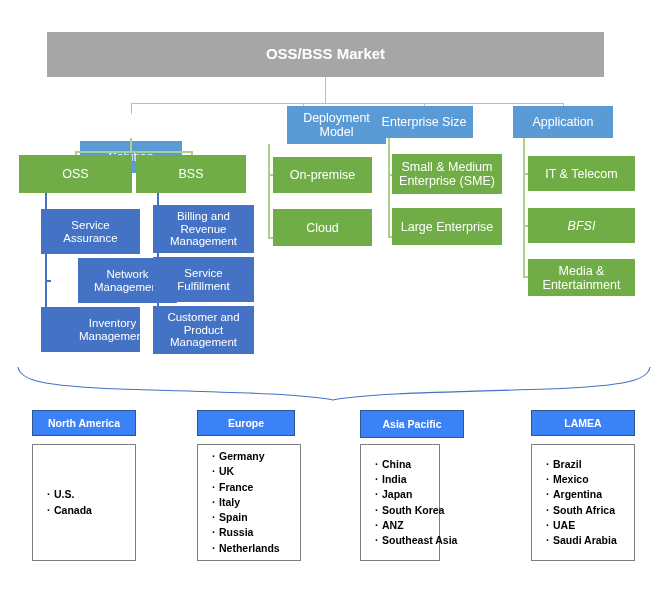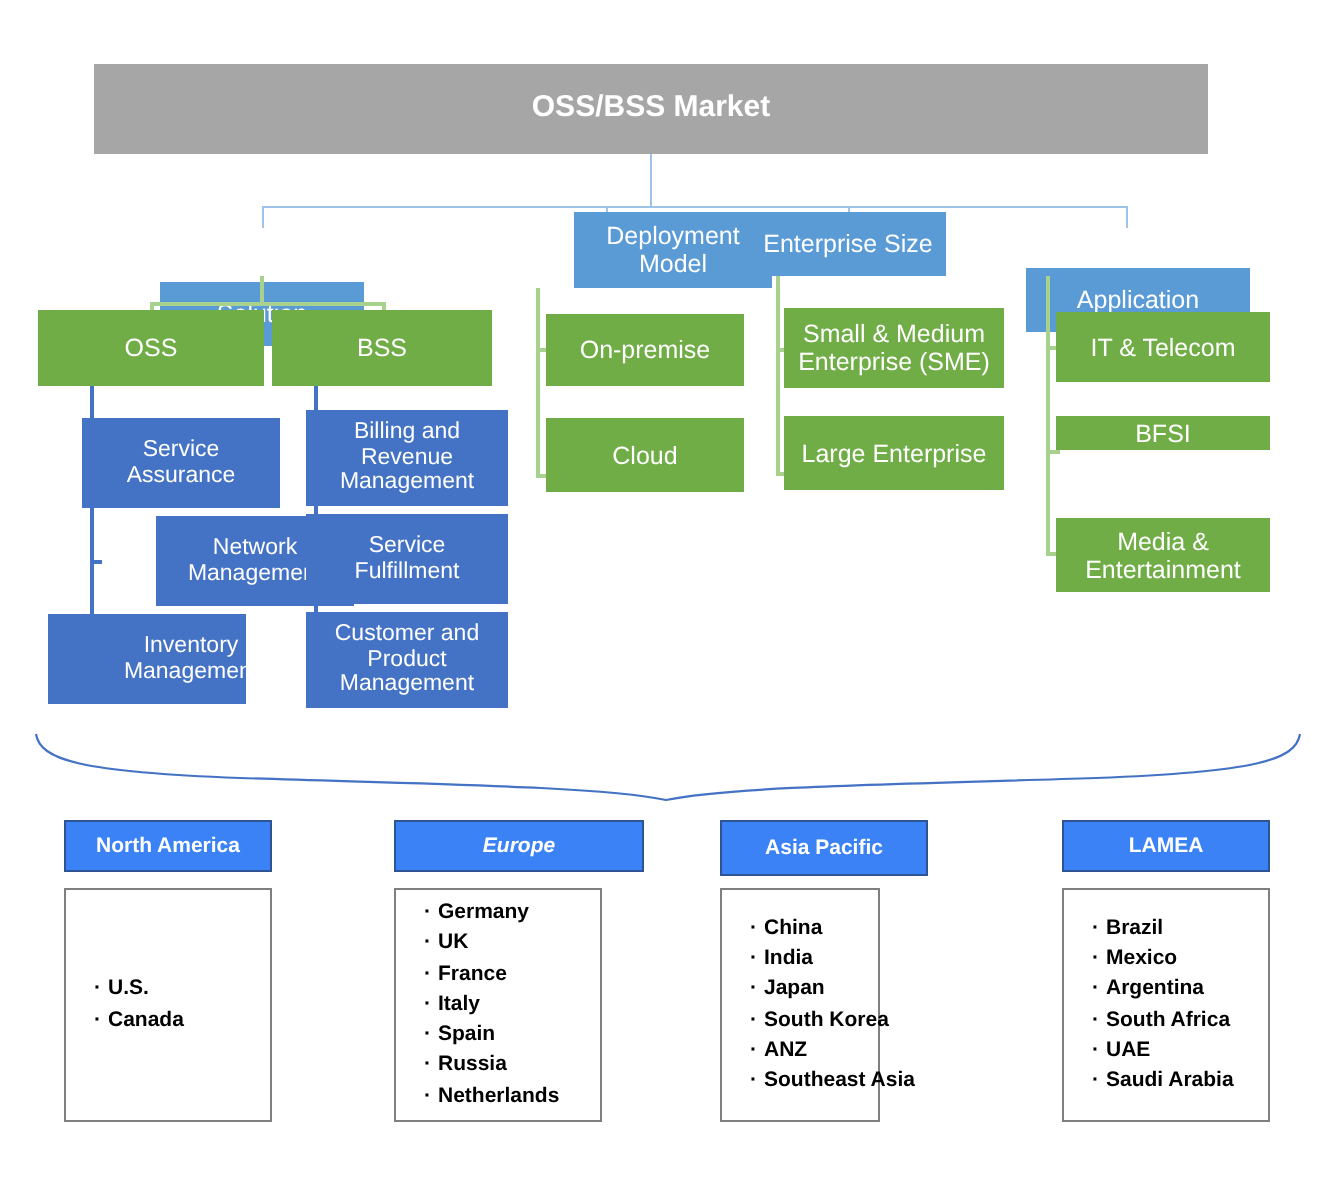--- a/index.html
+++ b/index.html
@@ -106,40 +106,40 @@
 
   <div class="line v-blue" style="left:131px;top:103px;width:1px;height:11px;"></div>
   <div class="line v-blue" style="left:303px;top:103px;width:1px;height:11px;"></div>
   <div class="line v-blue" style="left:424px;top:103px;width:1px;height:11px;"></div>
   <div class="line v-blue" style="left:563px;top:103px;width:1px;height:11px;"></div>
 
   <div class="box cat-box" style="left:80px;top:106px;width:102px;height:32px;margin-top:35px;">Solution</div>
   <div class="box cat-box" style="left:254px;top:106px;width:99px;height:38px;margin-left:33px;">Deployment
 Model</div>
   <div class="box cat-box" style="left:375px;top:106px;width:98px;height:32px;">Enterprise Size</div>
-  <div class="box cat-box" style="left:513px;top:106px;width:112px;height:32px;margin-top:28px;">Application</div>
+  <div class="box cat-box" style="left:513px;top:106px;width:100px;height:32px;">Application</div>
 
   <div class="line v-green" style="left:130px;top:138px;width:2px;height:13px;"></div>
   <div class="line h-green" style="left:75px;top:151px;width:118px;height:2px;"></div>
   <div class="line v-green" style="left:75px;top:151px;width:2px;height:8px;"></div>
   <div class="line v-green" style="left:191px;top:151px;width:2px;height:8px;"></div>
 
   <div class="box green-box" style="left:19px;top:155px;width:113px;height:38px;">OSS</div>
   <div class="box green-box" style="left:136px;top:155px;width:110px;height:38px;">BSS</div>
 
   <div class="line v-navy" style="left:45px;top:193px;width:2px;height:138px;"></div>
   <div class="line h-navy" style="left:45px;top:231px;width:6px;height:2px;"></div>
   <div class="line h-navy" style="left:45px;top:280px;width:6px;height:2px;"></div>
   <div class="line h-navy" style="left:45px;top:329px;width:6px;height:2px;"></div>
 
   <div class="box navy-box" style="left:41px;top:209px;width:99px;height:45px;">Service
 Assurance</div>
   <div class="box navy-box" style="left:41px;top:258px;width:99px;height:45px;margin-left:37px;">Network
 Management</div>
-  <div class="box navy-box" style="left:24px;top:307px;width:99px;height:45px;padding-left:44px;">Inventory
+  <div class="box navy-box" style="left:41px;top:307px;width:99px;height:45px;padding-left:44px;">Inventory
 Management</div>
 
   <div class="line v-navy" style="left:157px;top:193px;width:2px;height:138px;"></div>
   <div class="line h-navy" style="left:157px;top:231px;width:6px;height:2px;"></div>
   <div class="line h-navy" style="left:157px;top:280px;width:6px;height:2px;"></div>
   <div class="line h-navy" style="left:157px;top:329px;width:6px;height:2px;"></div>
 
   <div class="box navy-box" style="left:153px;top:205px;width:101px;height:48px;">Billing and
 Revenue
 Management</div>
@@ -163,37 +163,37 @@
   <div class="box green-box" style="left:392px;top:154px;width:110px;height:40px;">Small &amp; Medium
 Enterprise (SME)</div>
   <div class="box green-box" style="left:392px;top:208px;width:110px;height:37px;">Large Enterprise</div>
 
   <div class="line v-green" style="left:523px;top:138px;width:2px;height:138px;"></div>
   <div class="line h-green" style="left:523px;top:173px;width:7px;height:2px;"></div>
   <div class="line h-green" style="left:523px;top:225px;width:7px;height:2px;"></div>
   <div class="line h-green" style="left:523px;top:276px;width:7px;height:2px;"></div>
 
   <div class="box green-box" style="left:528px;top:156px;width:107px;height:35px;">IT &amp; Telecom</div>
-  <div class="box green-box" style="left:528px;top:208px;width:107px;height:17px;">BFSI</div>
+  <div class="box green-box" style="left:528px;top:208px;width:107px;height:35px;font-style:italic;">BFSI</div>
   <div class="box green-box" style="left:528px;top:259px;width:107px;height:37px;">Media &amp;
 Entertainment</div>
 
   <svg class="brace" width="668" height="36" viewBox="0 0 668 36">
     <path d="M18,1 C20,14 40,20 120,23 C210,26 300,27 333,34 C366,27 456,26 548,23 C628,20 648,14 650,1" fill="none" stroke="#4472c4" stroke-width="1.1"></path>
   </svg>
 
   <div class="region-header" style="left:32px;top:410px;width:104px;height:26px;">North America</div>
   <div class="region-body" style="left:32px;top:444px;width:104px;height:117px;">
     <ul>
       <li>U.S.</li>
       <li>Canada</li>
     </ul>
   </div>
 
-  <div class="region-header" style="left:197px;top:410px;width:125px;height:26px;font-style:italic;">Europe</div>
+  <div class="region-header" style="left:197px;top:410px;width:98px;height:26px;">Europe</div>
   <div class="region-body" style="left:197px;top:444px;width:104px;height:117px;">
     <ul>
       <li>Germany</li>
       <li>UK</li>
       <li>France</li>
       <li>Italy</li>
       <li>Spain</li>
       <li>Russia</li>
       <li>Netherlands</li>
     </ul>

